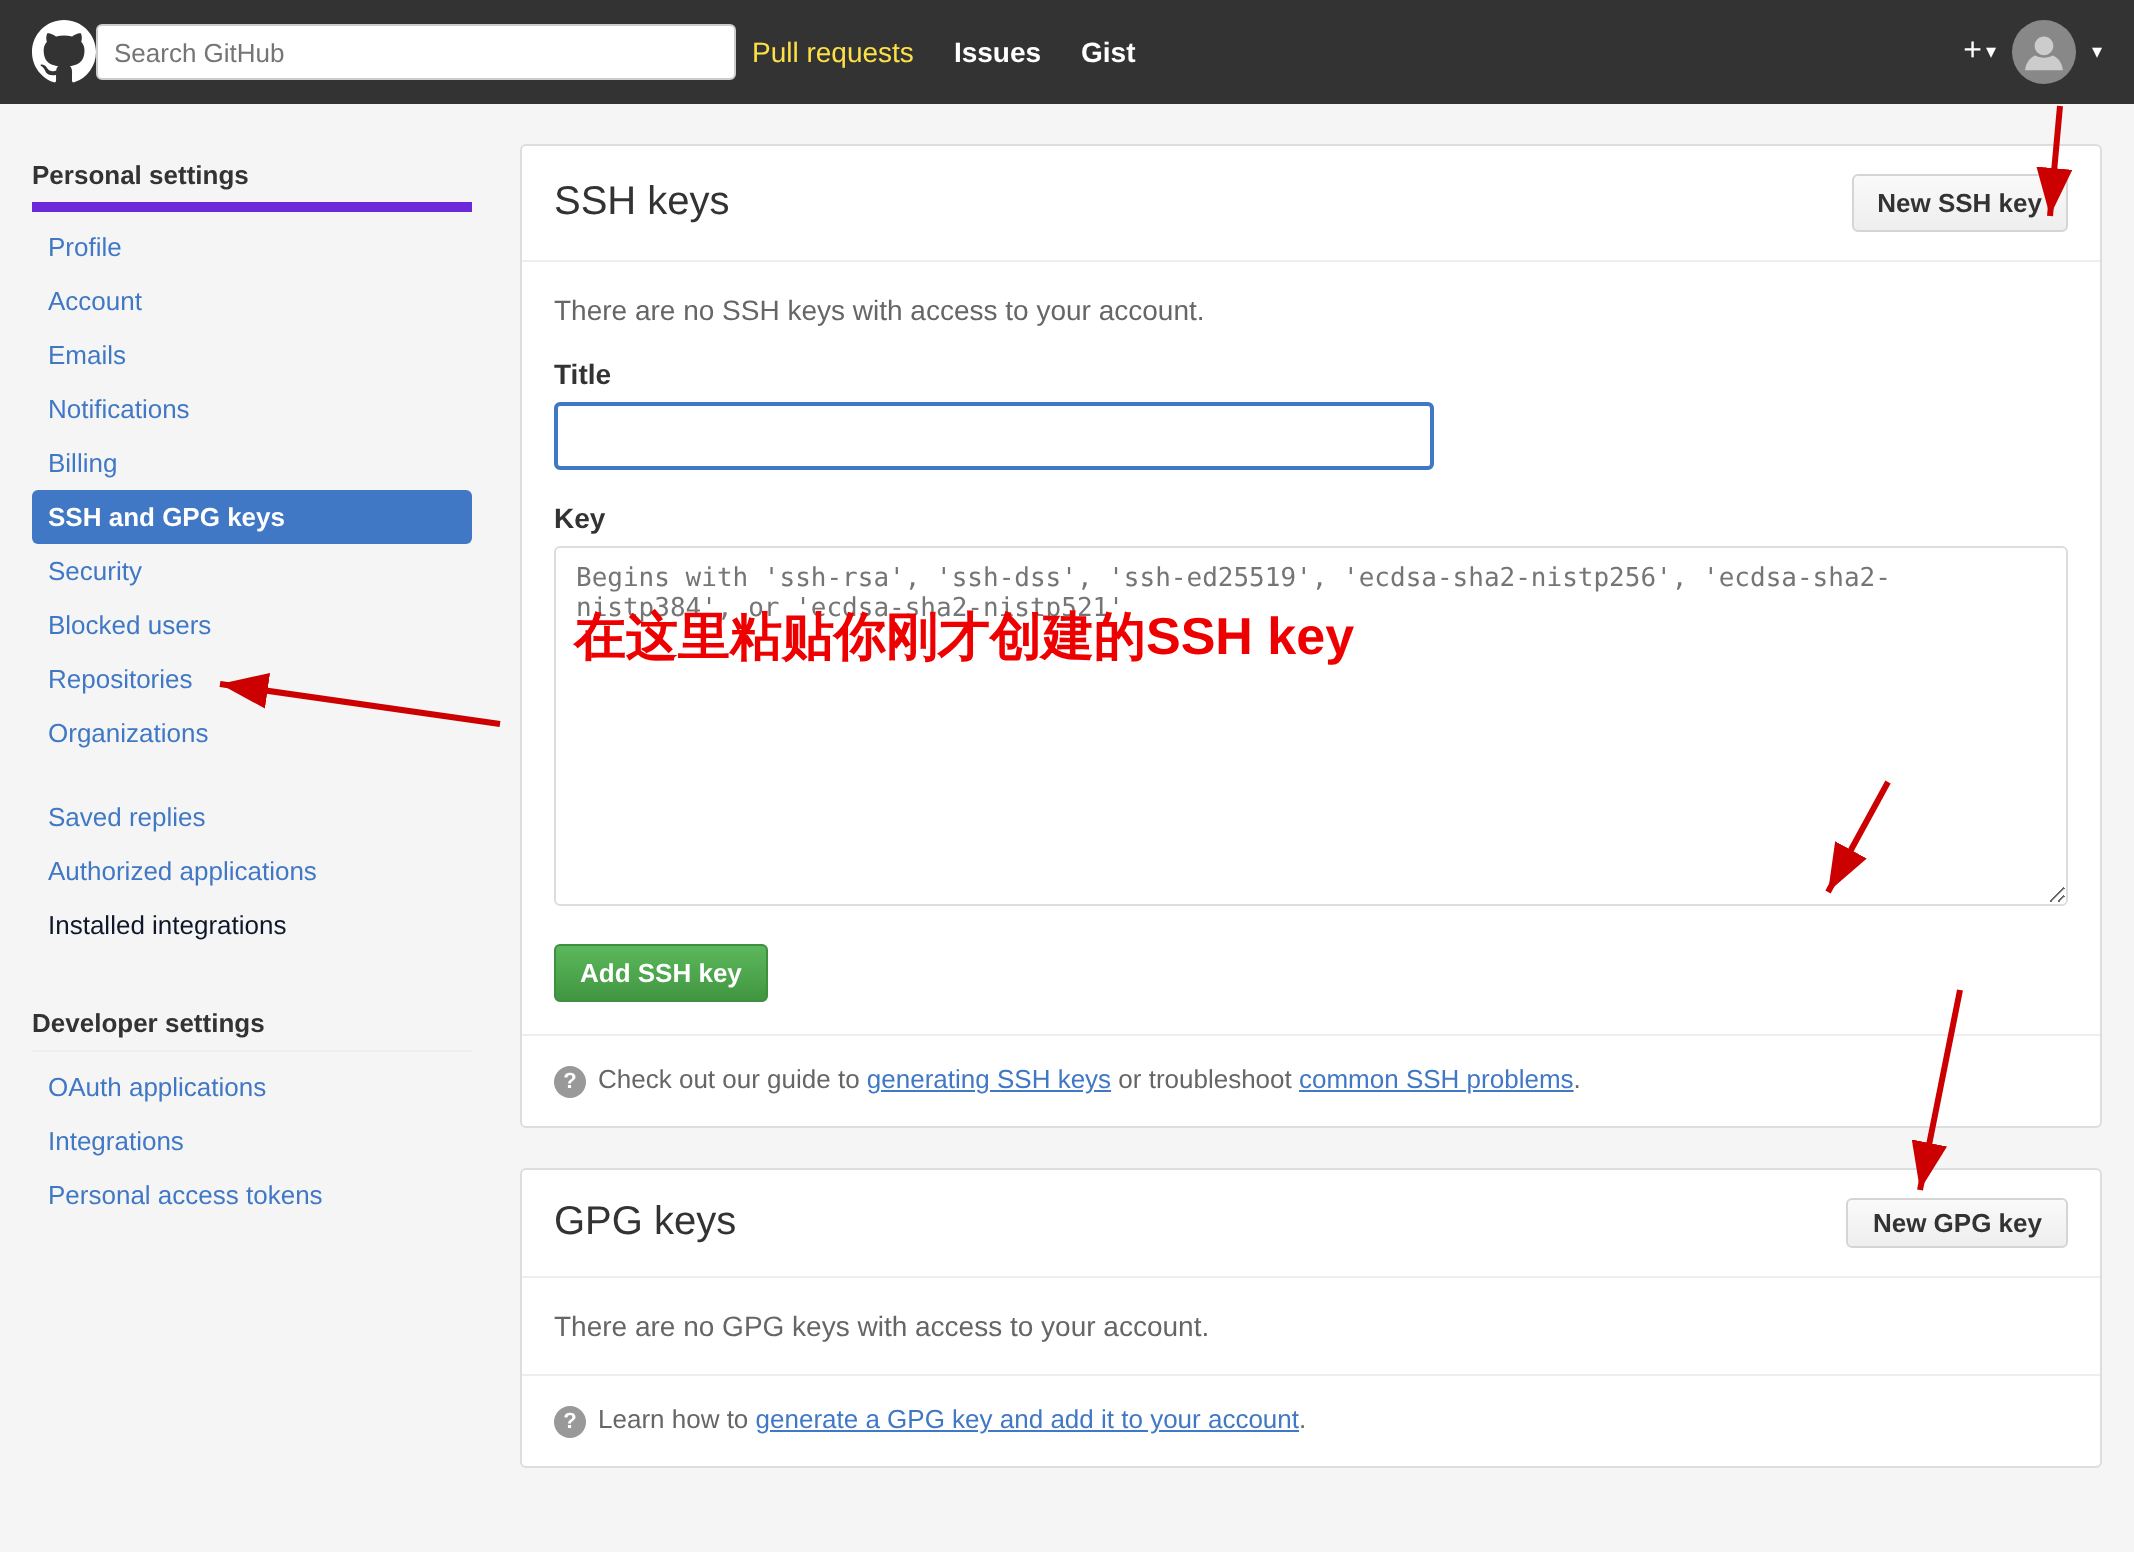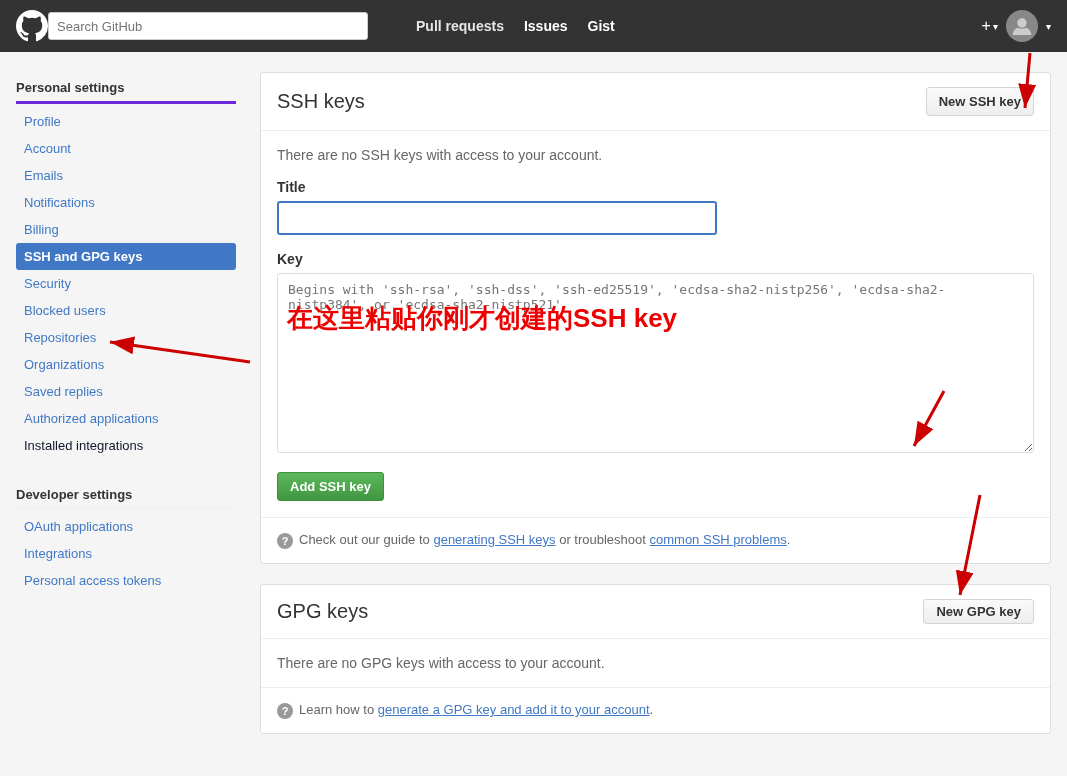--- a/index.html
+++ b/index.html
@@ -14,21 +14,21 @@
 <div>
 
   <header style="background:#333; height:52px; display:flex; align-items:center; padding:0 16px; ">
     <div style="width:32px; height:32px; cursor:pointer;">
       <svg viewBox="0 0 16 16" width="32" height="32" fill="#fff" aria-hidden="true">
         <path fill-rule="evenodd" d="M8 0C3.58 0 0 3.58 0 8c0 3.54 2.29 6.53 5.47 7.59.4.07.55-.17.55-.38 0-.19-.01-.82-.01-1.49-2.01.37-2.53-.49-2.69-.94-.09-.23-.48-.94-.82-1.13-.28-.15-.68-.52-.01-.53.63-.01 1.08.58 1.23.82.72 1.21 1.87.87 2.33.66.07-.52.28-.87.51-1.07-1.78-.2-3.64-.89-3.64-3.95 0-.87.31-1.59.82-2.15-.08-.2-.36-1.02.08-2.12 0 0 .67-.21 2.2.82.64-.18 1.32-.27 2-.27.68 0 1.36.09 2 .27 1.53-1.04 2.2-.82 2.2-.82.44 1.1.16 1.92.08 2.12.51.56.82 1.27.82 2.15 0 3.07-1.87 3.75-3.65 3.95.29.25.54.73.54 1.48 0 1.07-.01 1.93-.01 2.2 0 .21.15.46.55.38A8.013 8.013 0 0016 8c0-4.42-3.58-8-8-8z"></path>
       </svg>
     </div>
     <input type="text" style="flex: 1 1 0%; max-width: 320px; background: rgb(255, 255, 255); border: 1px solid rgb(204, 204, 204); border-radius: 3px; height: 28px; padding: 0px 8px; font-size: 13px; color: rgb(51, 51, 51);" placeholder="Search GitHub">
     <nav style="display:flex; gap:20px; margin-left:8px;">
-      <a href="#" style="color:#e5e5e5; text-decoration:none; font-size:14px; font-weight:700;margin-left:40px;">Pull requests</a>
+      <a href="#" style="color:#fde047; text-decoration:none; font-size:14px; font-weight:400;">Pull requests</a>
       <a href="#" style="color:#fff; text-decoration:none; font-size:14px; font-weight:600;">Issues</a>
       <a href="#" style="color:#fff; text-decoration:none; font-size:14px; font-weight:600;">Gist</a>
     </nav>
     <div style="margin-left:auto; display:flex; align-items:center; gap:8px;">
       <button style="background:transparent; border:none; color:#fff; font-size:16px; cursor:pointer; display:flex; align-items:center; gap:2px;">
         <span>+</span>
         <span style="font-size:10px;">▾</span>
       </button>
       <div style="width:32px; height:32px; background:#888; border-radius:50%; cursor:pointer; display:flex; align-items:center; justify-content:center;">
         <svg viewBox="0 0 16 16" width="20" height="20" fill="#ccc">
@@ -36,32 +36,32 @@
         </svg>
       </div>
       <span style="color:#fff; font-size:10px;">▾</span>
     </div>
   </header>
 
   <div class="layout">
 
     <aside style="width:220px; flex-shrink:0;">
       <div style="margin-bottom:20px;">
-        <div style="font-size:13px; font-weight:600; color:#333; padding:8px 0 6px 0; border-bottom:3px solid #6d28d9; margin-bottom:4px;">Personal settings</div>
+        <div style="font-size:13px; font-weight:600; color:#333; padding:8px 0 6px 0; border-bottom:5px solid #6d28d9; margin-bottom:4px;">Personal settings</div>
         <a href="#" style="display:block; padding:6px 8px; text-decoration:none; color:#4078c5; font-size:13px; border-radius:3px;">Profile</a>
         <a href="#" style="display:block; padding:6px 8px; text-decoration:none; color:#4078c5; font-size:13px; border-radius:3px;">Account</a>
         <a href="#" style="display:block; padding:6px 8px; text-decoration:none; color:#4078c5; font-size:13px; border-radius:3px;">Emails</a>
         <a href="#" style="display:block; padding:6px 8px; text-decoration:none; color:#4078c5; font-size:13px; border-radius:3px;">Notifications</a>
         <a href="#" style="display:block; padding:6px 8px; text-decoration:none; color:#4078c5; font-size:13px; border-radius:3px;">Billing</a>
         <a href="#" style="display:block; padding:6px 8px; text-decoration:none; color:#fff; font-size:13px; border-radius:3px; font-weight:600; background:#4078c5;">SSH and GPG keys</a>
         <a href="#" style="display:block; padding:6px 8px; text-decoration:none; color:#4078c5; font-size:13px; border-radius:3px;">Security</a>
         <a href="#" style="display:block; padding:6px 8px; text-decoration:none; color:#4078c5; font-size:13px; border-radius:3px;">Blocked users</a>
         <a href="#" style="display:block; padding:6px 8px; text-decoration:none; color:#4078c5; font-size:13px; border-radius:3px;">Repositories</a>
         <a href="#" style="display:block; padding:6px 8px; text-decoration:none; color:#4078c5; font-size:13px; border-radius:3px;">Organizations</a>
-        <a href="#" style="display:block; padding:6px 8px; text-decoration:none; color:#4078c5; font-size:13px; border-radius:3px;">Saved replies</a>
+        <a href="#" style="display:block; padding:6px 8px; text-decoration:none; color:#4078c5; font-size:13px; border-radius:3px;margin-top:15px;">Saved replies</a>
         <a href="#" style="display:block; padding:6px 8px; text-decoration:none; color:#4078c5; font-size:13px; border-radius:3px;">Authorized applications</a>
         <a href="#" style="display:block; padding:6px 8px; text-decoration:none; color:#0f172a; font-size:13px; border-radius:3px;">Installed integrations</a>
       </div>
       <div>
         <div style="font-size:13px; font-weight:600; color:#333; padding:8px 0 6px 0; border-bottom:1px solid #eee; margin-bottom:4px;">Developer settings</div>
         <a href="#" style="display:block; padding:6px 8px; text-decoration:none; color:#4078c5; font-size:13px; border-radius:3px;">OAuth applications</a>
         <a href="#" style="display:block; padding:6px 8px; text-decoration:none; color:#4078c5; font-size:13px; border-radius:3px;">Integrations</a>
         <a href="#" style="display:block; padding:6px 8px; text-decoration:none; color:#4078c5; font-size:13px; border-radius:3px;">Personal access tokens</a>
       </div>
     </aside>

